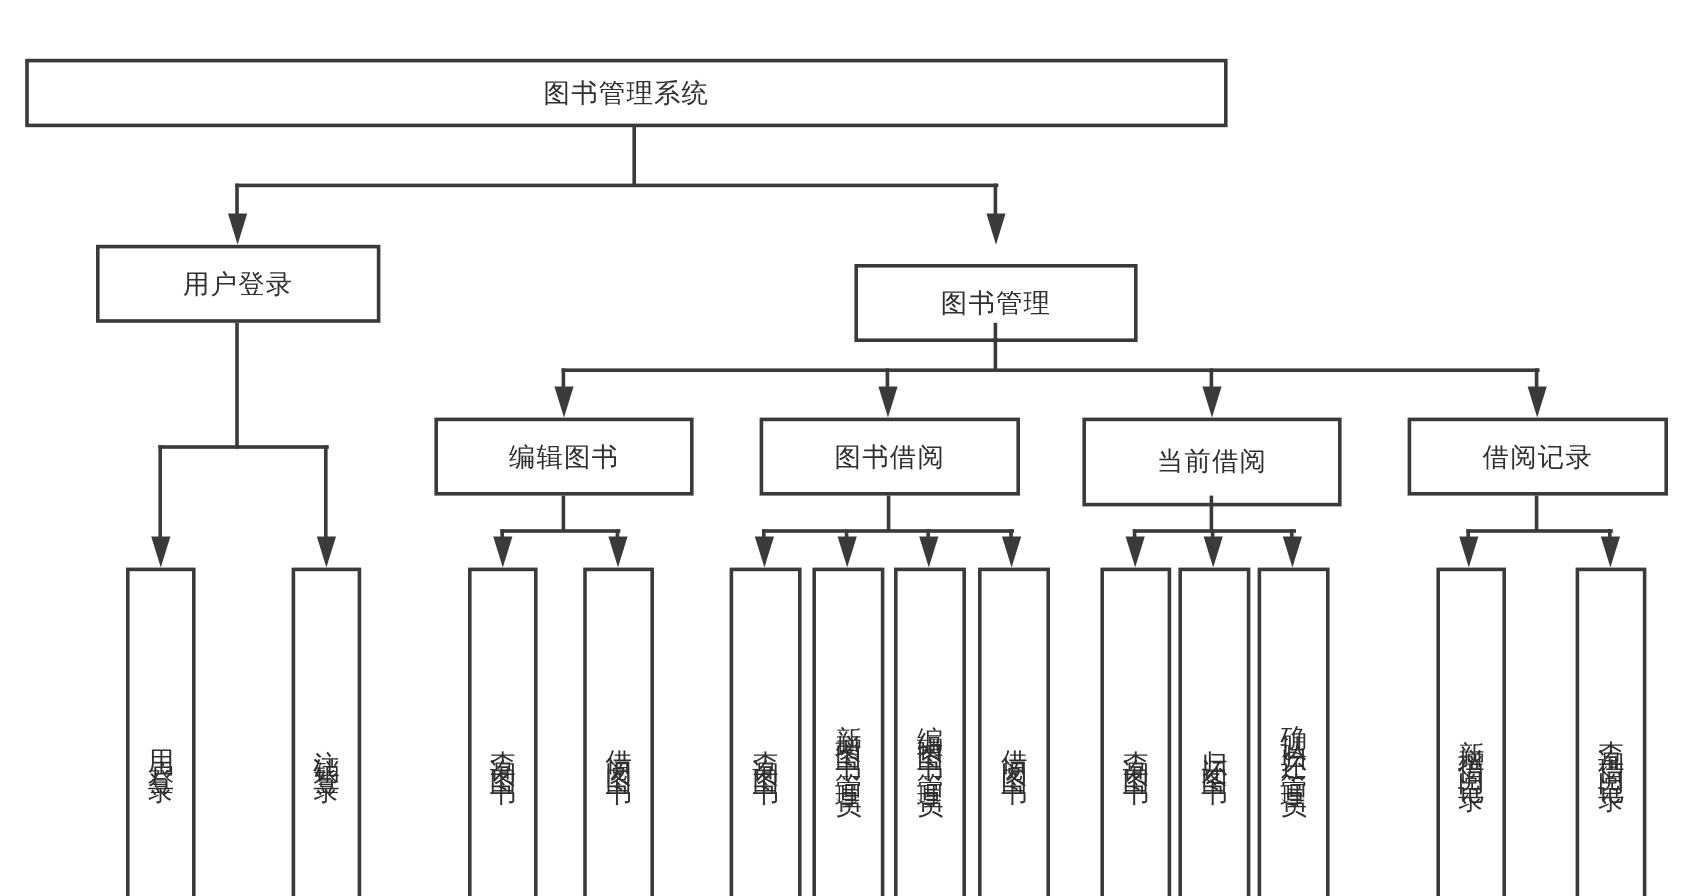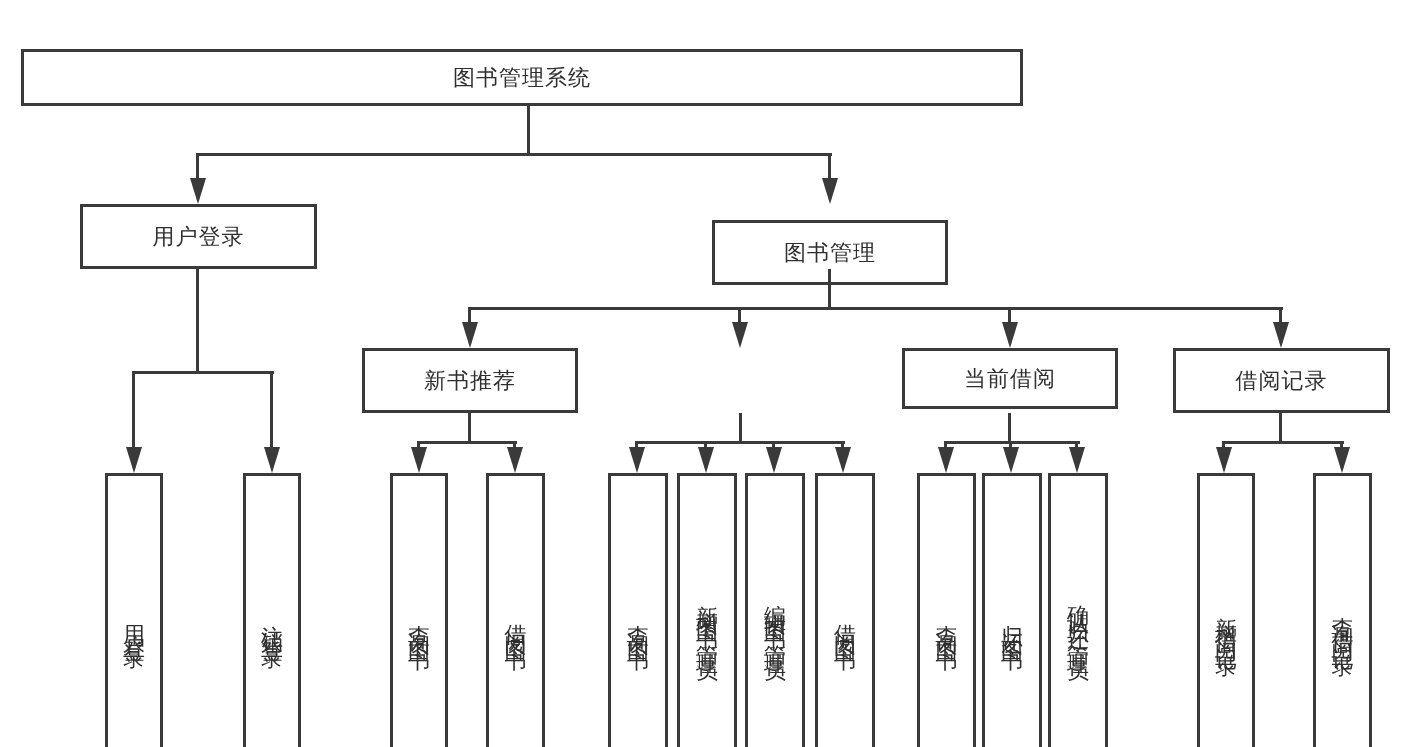--- a/index.html
+++ b/index.html
@@ -64,21 +64,21 @@
     z-index:10;
     white-space:nowrap;
   }
 
   
   #b-root{left:21px;top:13px;width:1002px;height:57px;}
   #b-user-login{left:80px;top:168px;width:237px;height:65px;}
   #b-book-mgmt{left:712px;top:184px;width:236px;height:65px;}
   #b-new-book{left:362px;top:312px;width:216px;height:65px;}
   #b-book-borrow{left:633px;top:312px;width:217px;height:65px;}
-  #b-current-borrow{left:902px;top:312px;width:216px;height:61px;}
+  #b-current-borrow{left:902px;top:312px;width:216px;height:74px;}
   #b-borrow-record{left:1173px;top:312px;width:217px;height:65px;}
 
   
   .vbox{top:437px;height:299px;}
   #l-user-login{left:105px;width:58px;}
   #l-logout{left:243px;width:58px;}
   #l-query1{left:390px;width:58px;}
   #l-borrow1{left:486px;width:59px;}
   #l-query2{left:608px;width:60px;}
   #l-add-book{left:677px;width:60px;}
@@ -125,21 +125,24 @@
   <div class="line" style="left:468px;top:271px;width:3px;height:20px;"></div>
   <div class="arrow" style="left:462px;top:286px;"></div>
   <div class="line" style="left:738px;top:271px;width:3px;height:20px;"></div>
   <div class="arrow" style="left:732px;top:286px;"></div>
   <div class="line" style="left:1008px;top:271px;width:3px;height:20px;"></div>
   <div class="arrow" style="left:1002px;top:286px;"></div>
   <div class="line" style="left:1279px;top:271px;width:3px;height:20px;"></div>
   <div class="arrow" style="left:1273px;top:286px;"></div>
 
   <div class="box hbox" id="b-new-book">
-    <span>新书推荐</span>
+    <span>编辑图书</span>
+  </div>
+  <div class="box hbox" id="b-book-borrow">
+    <span>图书借阅</span>
   </div>
   <div class="box hbox" id="b-current-borrow">
     <span>当前借阅</span>
   </div>
   <div class="box hbox" id="b-borrow-record">
     <span>借阅记录</span>
   </div>
 
   <div class="line" style="left:468px;top:377px;width:3px;height:30px;"></div>
   <div class="line" style="left:417px;top:405px;width:100px;height:3px;"></div>

